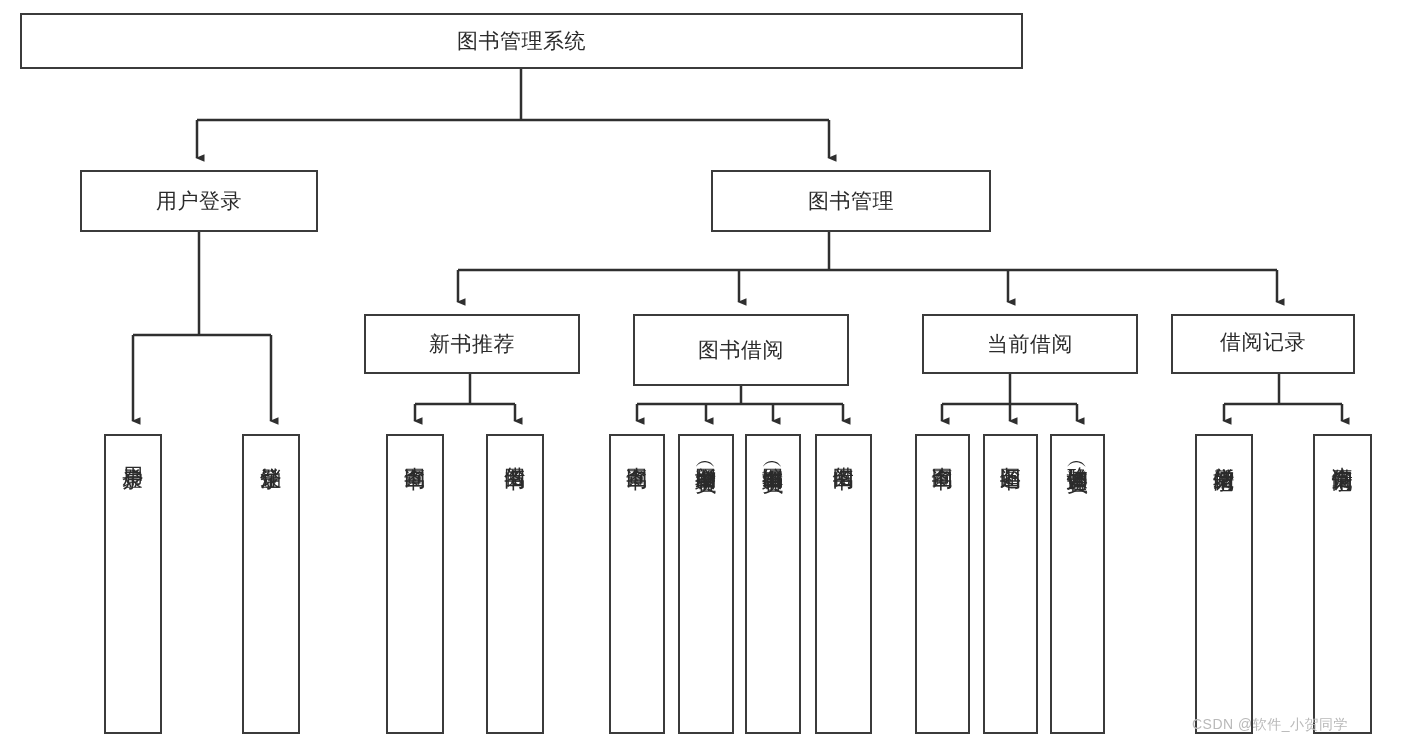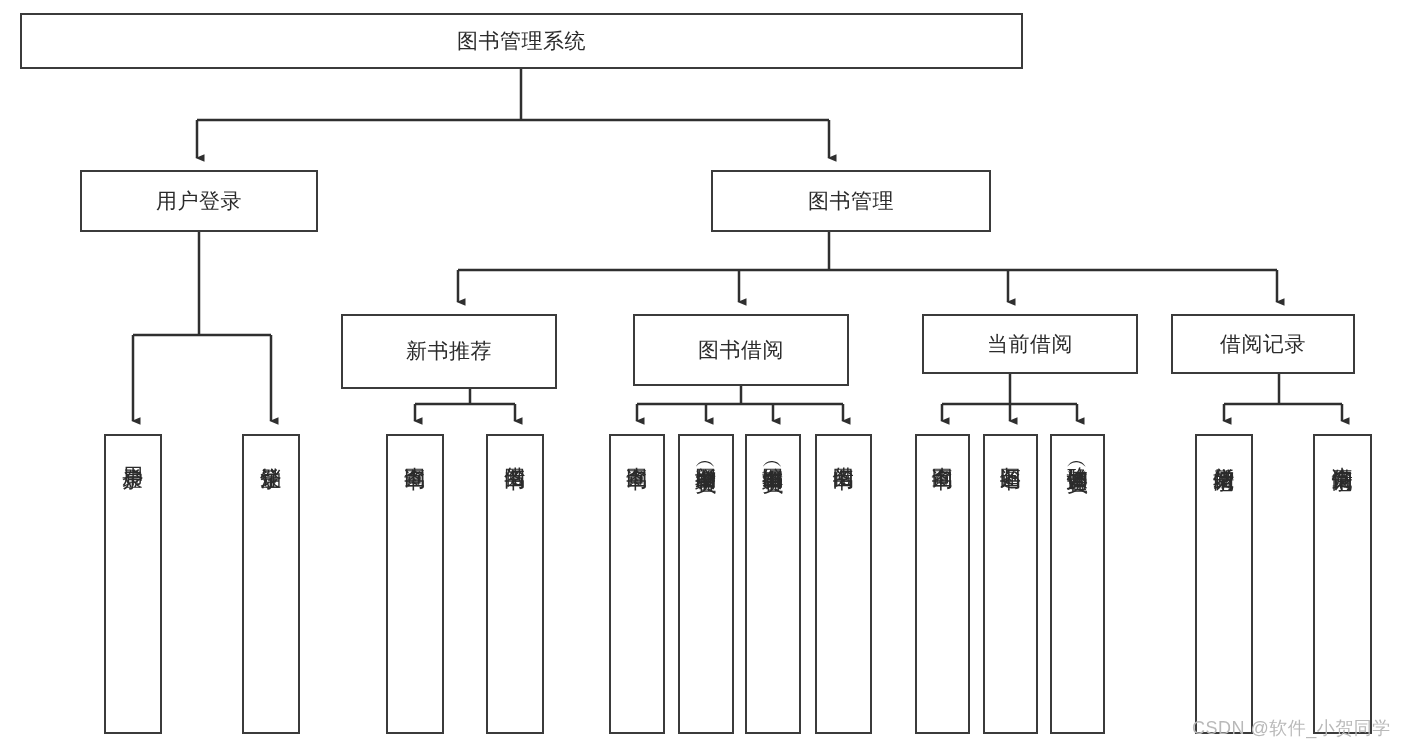--- a/index.html
+++ b/index.html
@@ -55,21 +55,21 @@
   .node.vert .label {
     writing-mode: vertical-rl;
     text-orientation: upright;
     font-size: 21px;
     line-height: 1.22;
     letter-spacing: 1px;
     max-height: 272px;
   }
   .watermark {
     position: absolute;
-    font-size: 18px;
+    font-size: 14px;
     color: #b9b9b9;
     white-space: nowrap;
     letter-spacing: 0.5px;
   }
 </style>
 </head>
 <body>
 
 <div id="canvas">
 
@@ -128,30 +128,30 @@
     <span class="label">图书管理系统</span>
   </div>
 
   <div class="node horiz" style="left:80px; top:170px; width:238px; height:62px;">
     <span class="label">用户登录</span>
   </div>
   <div class="node horiz" style="left:711px; top:170px; width:280px; height:62px;">
     <span class="label">图书管理</span>
   </div>
 
-  <div class="node horiz" style="left:341px; top:314px; width:216px; height:75px;">
+  <div class="node horiz" style="left:364px; top:314px; width:216px; height:60px;">
     <span class="label">新书推荐</span>
   </div>
   <div class="node horiz" style="left:633px; top:314px; width:216px; height:72px;">
     <span class="label">图书借阅</span>
   </div>
   <div class="node horiz" style="left:902px; top:314px; width:216px; height:60px;margin-left:20px;">
     <span class="label">当前借阅</span>
   </div>
-  <div class="node horiz" style="left:1171px; top:314px; width:184px; height:60px;">
+  <div class="node horiz" style="left:1171px; top:314px; width:184px; height:60px;font-family:Liberation Mono, monospace;">
     <span class="label">借阅记录</span>
   </div>
 
   <div class="node vert" style="left:104px; top:434px; width:58px; height:300px;">
     <span class="label">用户登录</span>
   </div>
   <div class="node vert" style="left:242px; top:434px; width:58px; height:300px;">
     <span class="label">注销登录</span>
   </div>
   <div class="node vert" style="left:386px; top:434px; width:58px; height:300px;">

